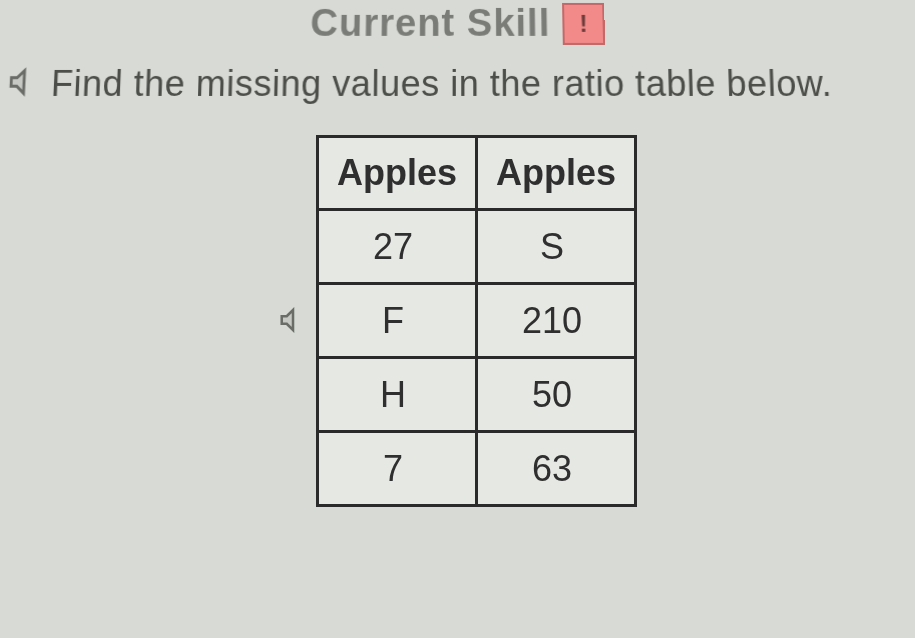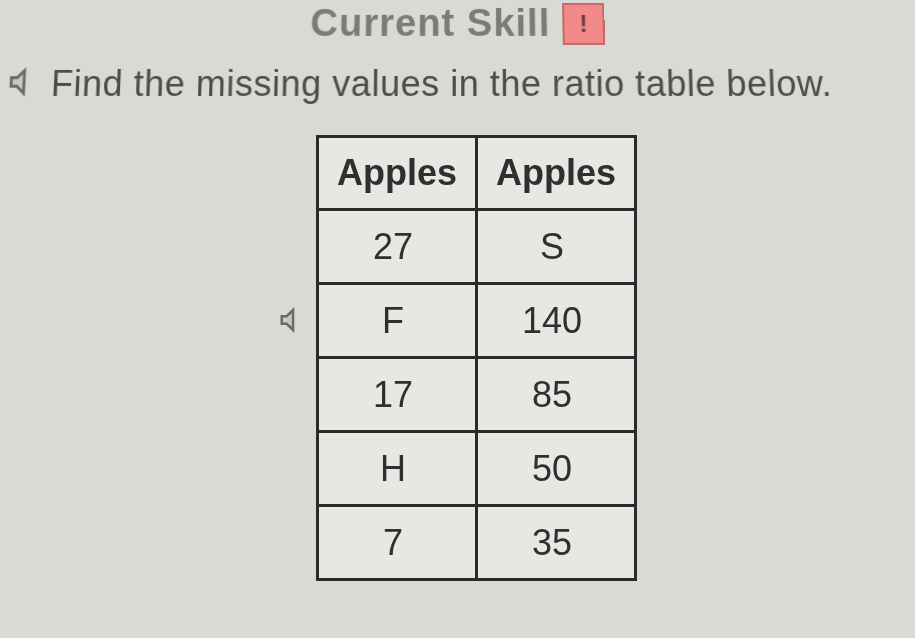--- a/index.html
+++ b/index.html
@@ -129,29 +129,25 @@
         <th>Apples</th>
       </tr>
     </thead>
     <tbody>
       <tr>
         <td>27</td>
         <td>S</td>
       </tr>
       <tr>
         <td>F</td>
-        <td>140</td>
-      </tr>
-      <tr>
-        <td>17</td>
-        <td>85</td>
+        <td>210</td>
       </tr>
       <tr>
         <td>H</td>
         <td>50</td>
       </tr>
       <tr>
         <td>7</td>
-        <td>35</td>
+        <td>63</td>
       </tr>
     </tbody>
   </table>
 </div>
 
 </body></html>

